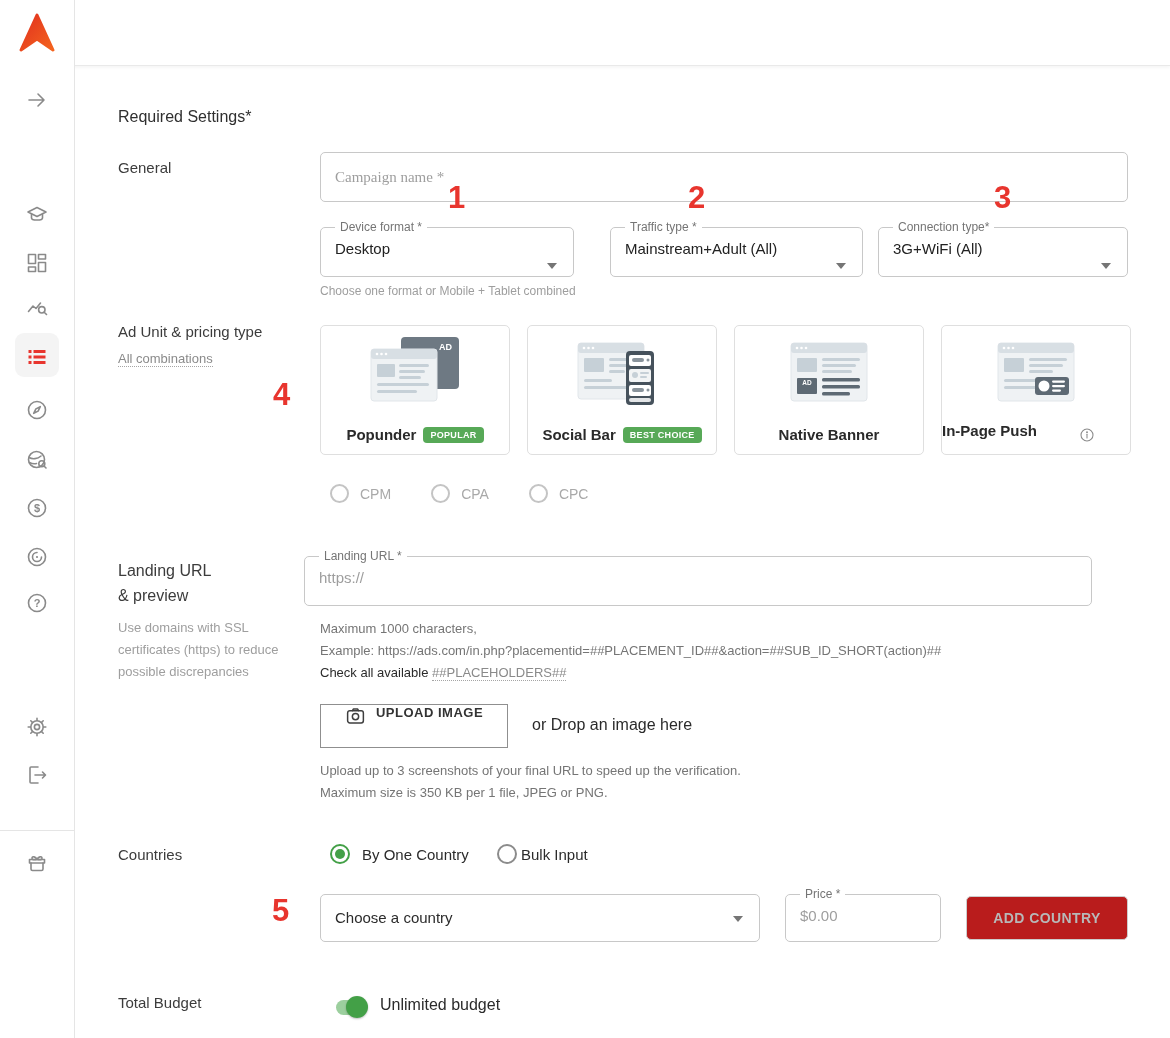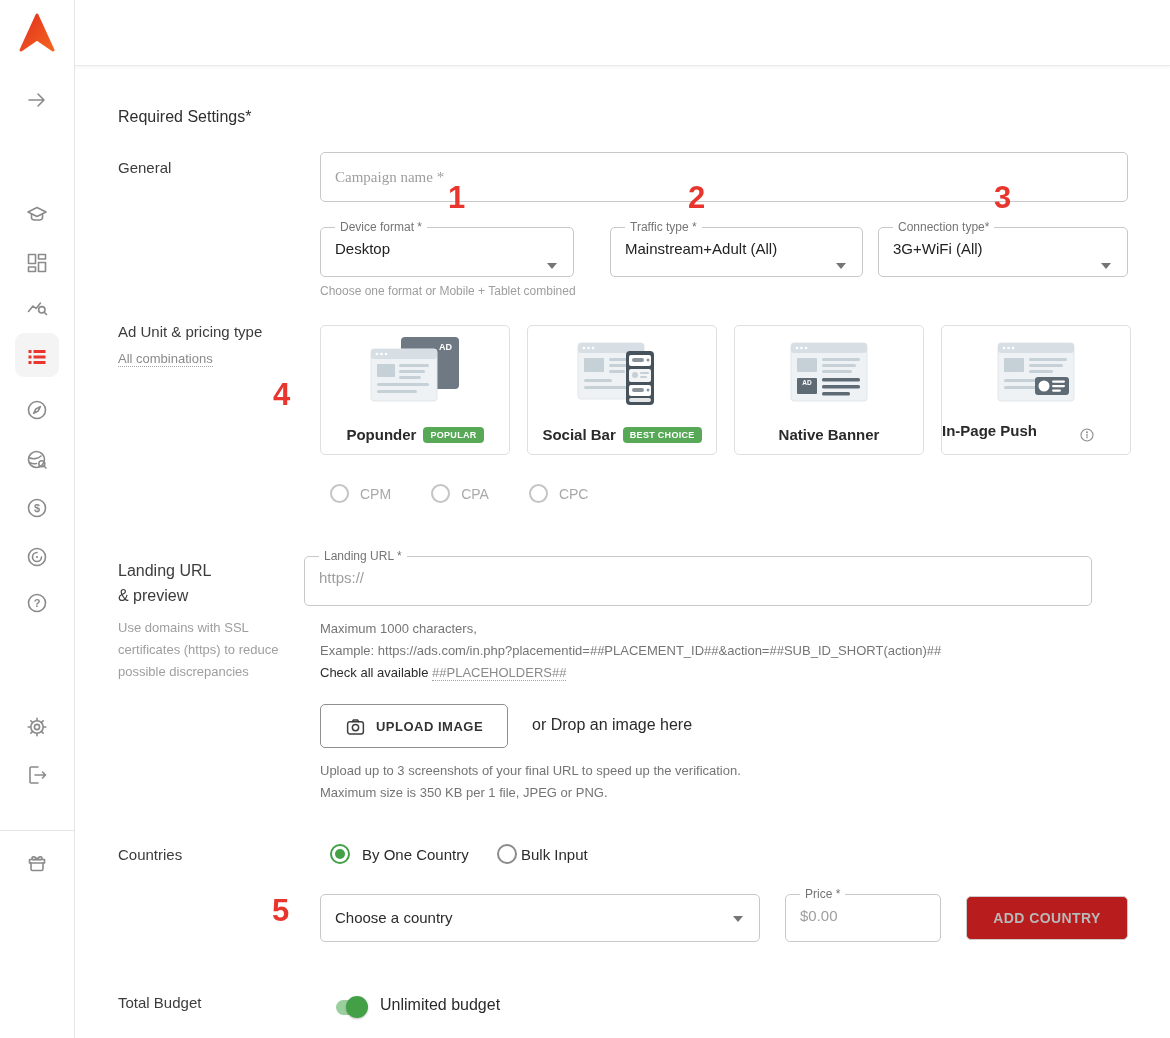--- a/index.html
+++ b/index.html
@@ -57,22 +57,22 @@
   .pricing-row { left:330px; top:484px; display:flex; gap:40px; }
   .pricing-row .opt { display:flex; align-items:center; gap:11px; }
   .radio-off { width:19px; height:19px; border:2px solid #c4c4c4; border-radius:50%; }
   .pricing-row .lbl { font-size:14px; color:#a9a9a9; }
   .radio-grey { width:20px; height:20px; border:2px solid #8b8b8b; border-radius:50%; background:#fff; }
   .radio-green { width:20px; height:20px; border:2px solid #43a047; border-radius:50%; background:#fff;
                  display:flex; align-items:center; justify-content:center; }
   .radio-green .dot { width:10px; height:10px; border-radius:50%; background:#43a047; }
 
   
-  .upload-btn { left:320px; top:704px; width:188px; height:44px; border:1px solid #8f8f8f; border-radius:5px;
-                background:#fff; display:flex; align-items:center; justify-content:center; gap:10px; cursor:pointer; }
+  .upload-btn { left:320px; top:704px; width:188px; height:44px; border:1px solid #8f8f8f; border-radius:0;
+                background:#fff; display:flex; align-items:flex-start; justify-content:center; gap:10px; cursor:pointer; }
   .upload-btn span { font-size:13px; font-weight:bold; letter-spacing:.5px; color:#333; }
   .add-btn { left:966px; top:896px; width:162px; height:44px; border:1px solid #cdcdcd; border-radius:5px;
              background:#b91c1c; font-size:14px; font-weight:bold; letter-spacing:.4px; color:#b8b8b8;
              display:flex; align-items:center; justify-content:center; }
 
   
   .toggle-track { left:336px; top:1000px; width:30px; height:15px; border-radius:8px; background:#9ccf9e; cursor:pointer; }
   .toggle-knob { left:346px; top:996px; width:22px; height:22px; border-radius:50%; background:#43a047;
                  box-shadow:0 1px 2px rgba(0,0,0,.25); cursor:pointer; }
 

